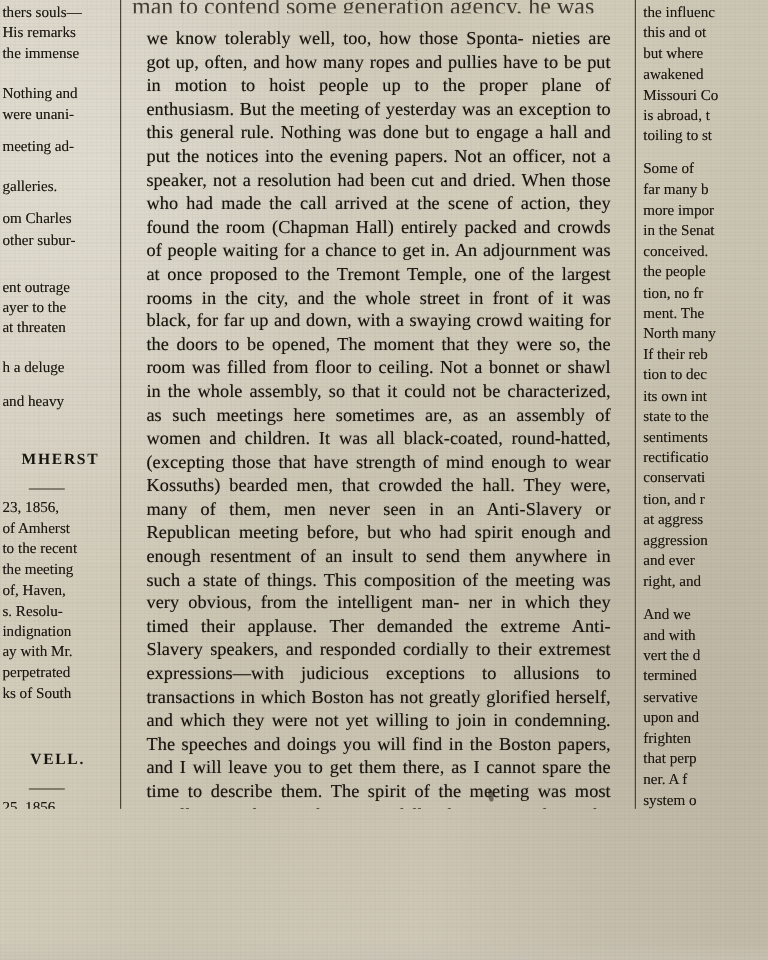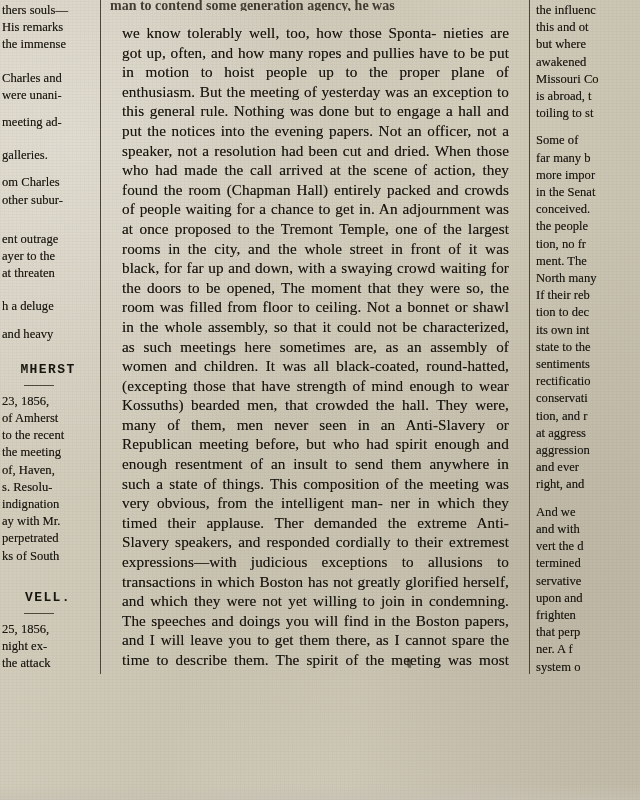--- a/index.html
+++ b/index.html
@@ -88,36 +88,34 @@
     border-top: 1px solid #4f4a3c;
     margin: 7px 14px 7px 6px;
   }
   .rule.short { margin: 7px 40px 7px 22px; }
   .head-sm {
     font-size: 13px;
     line-height: 16px;
     letter-spacing: 1.4px;
     font-weight: bold;
     text-align: center;
-    margin: 3px;
-    font-family: Liberation Mono, monospace;
+    margin: 16px;
   }
   .ital { }
   .col-left .body-side { text-align: justify; }
 
   
   .cutline {
-    font-size: 14px;
+    font-size: 20px;
     line-height: 12px;
     overflow: hidden;
     height: 11px;
     color: #2a251b;
     opacity: 0.85;
     white-space: nowrap;
-    font-weight: bold;
   }
   .bottomfade {
     position: absolute;
     left: 0; right: 0; bottom: 0;
     height: 16px;
     background: linear-gradient(to bottom, rgba(205,199,186,0) 0%, rgba(201,195,182,0.75) 100%);
     pointer-events: none;
   }
   .smudge {
     position: absolute;
@@ -133,21 +131,21 @@
 
 <div class="page">
   <div class="columns">
 
     <div class="col col-left">
       <div style="height:2px"></div>
       <p class="body-side frag">thers souls—</p>
       <p class="body-side frag">His remarks</p>
       <p class="body-side frag">the immense</p>
       <div class="gap-md"></div>
-      <p class="body-side frag">Charles and</p>
+      <p class="body-side frag">Nothing and</p>
       <p class="body-side frag">were unani-</p>
       <div class="gap-sm"></div>
       <p class="body-side frag">meeting ad-</p>
       <div class="gap-md"></div>
       <p class="body-side frag">galleries.</p>
       <div class="gap-sm"></div>
       <p class="body-side frag">om Charles</p>
       <p class="body-side frag">other subur-</p>
       <div class="gap-lg"></div>
       <p class="body-side frag">ent outrage</p>

